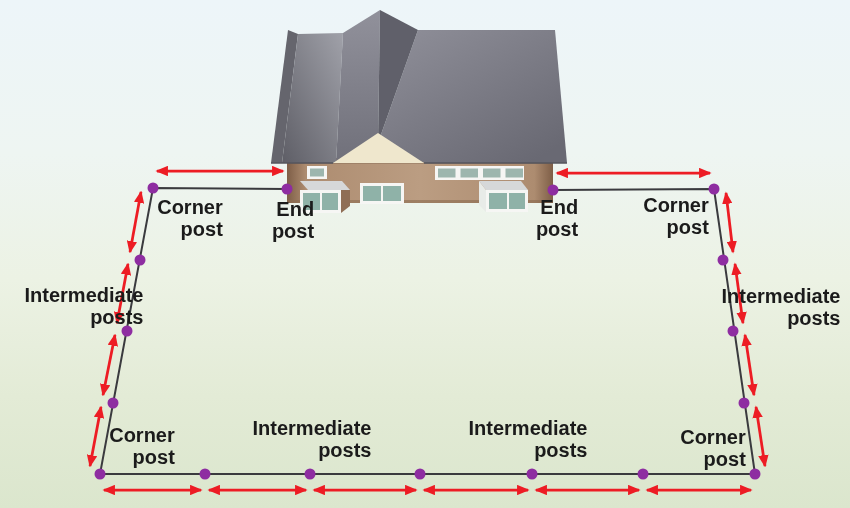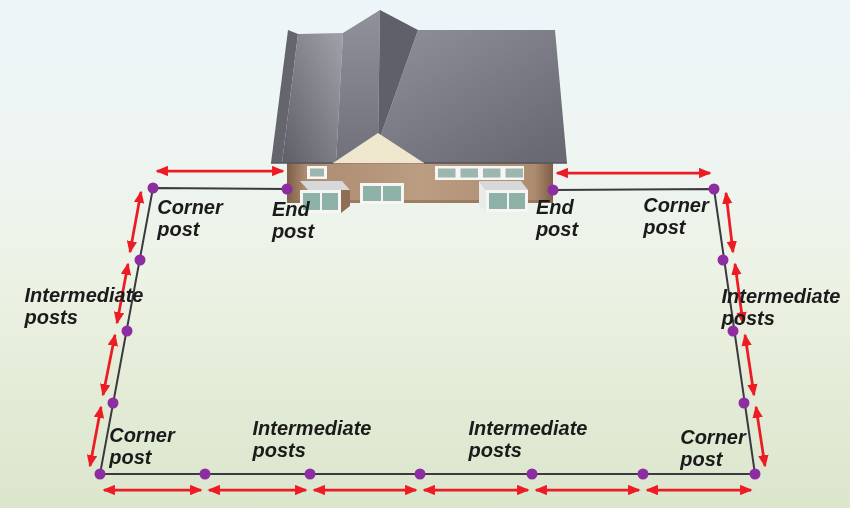--- a/index.html
+++ b/index.html
@@ -7,28 +7,27 @@
     position:relative;
     width:850px;height:508px;
     overflow:hidden;
     background:linear-gradient(180deg,#edf5f9 0%,#eef5f2 30%,#ecf2e4 55%,#e3ebd6 78%,#dbe6cd 100%);
     font-family:"Liberation Sans","DejaVu Sans",sans-serif;
   }
   .canvas svg{position:absolute;left:0;top:0;}
   .lbl{
     position:absolute;
     transform:translateX(-50%);
-    text-align:left;
+    text-align:right;
     font-weight:600;
     font-size:20px;
     line-height:22px;
     color:#1b1b1b;
     white-space:pre-line;
     pointer-events:none;
-    font-style:italic;
   }
 </style>
 </head>
 <body>
 
 <div class="canvas">
 
   <svg width="850" height="508" viewBox="0 0 850 508">
     <defs>
       <linearGradient id="gWall" x1="0" y1="0" x2="1" y2="0">

